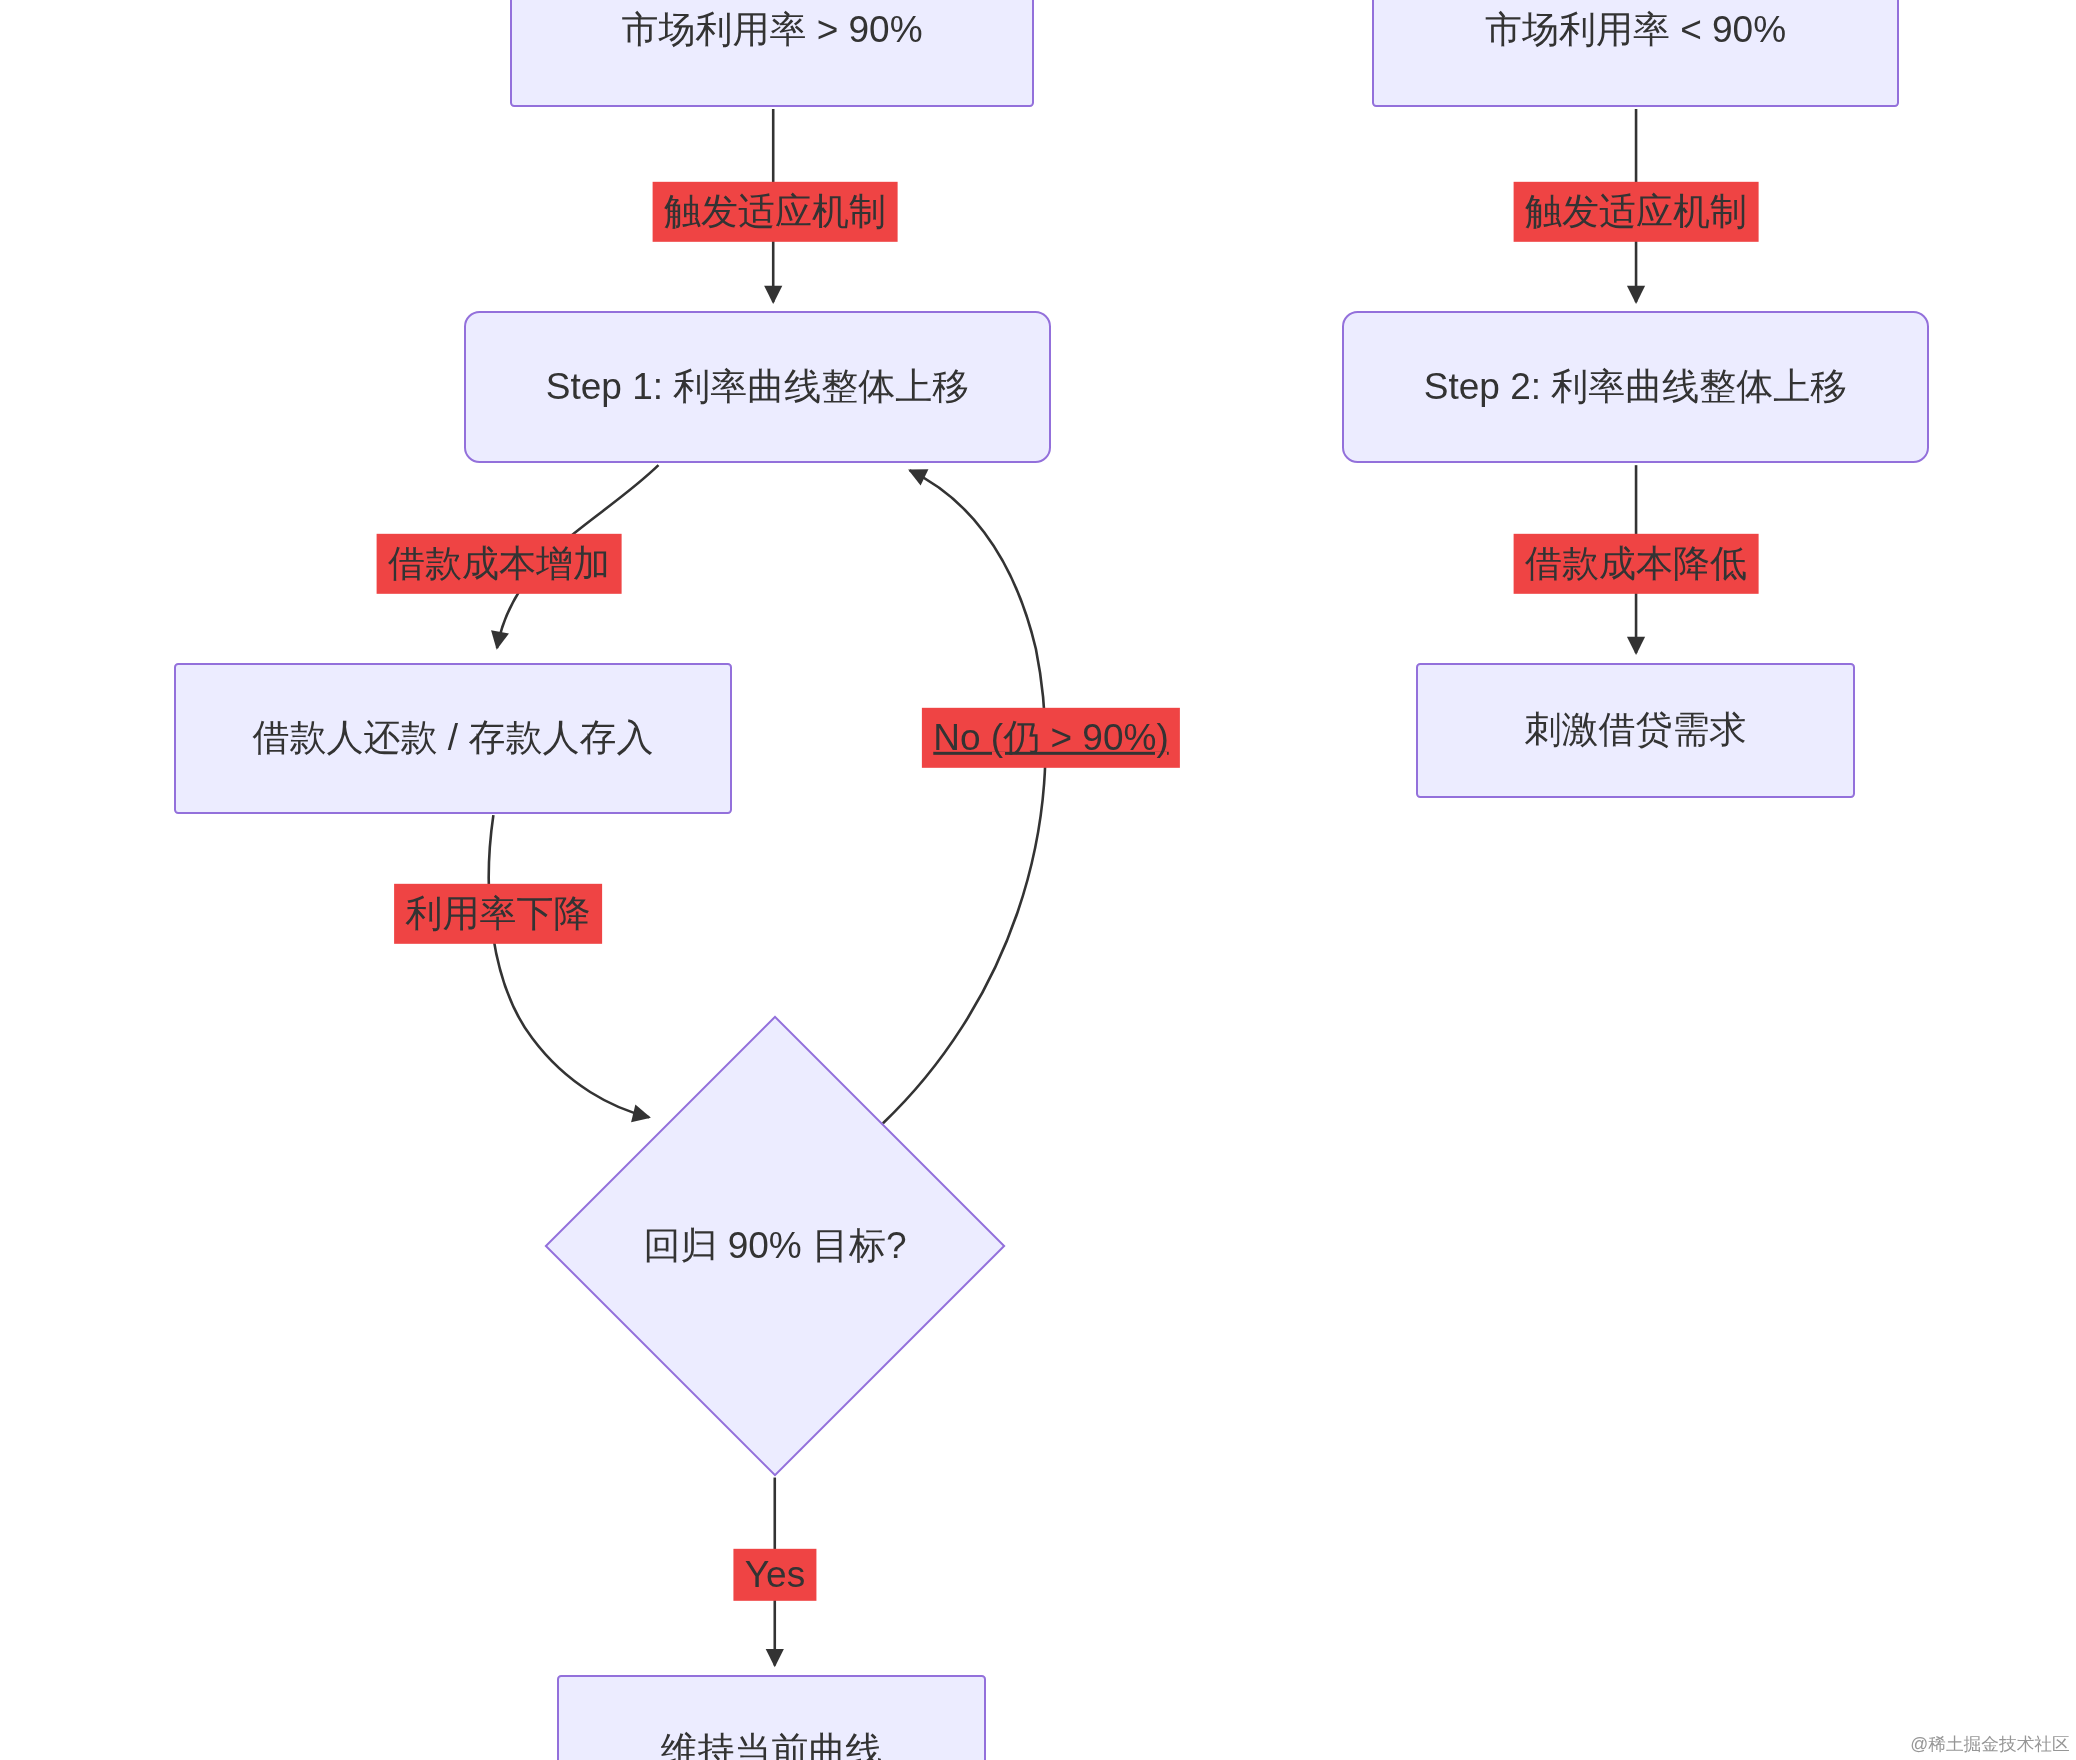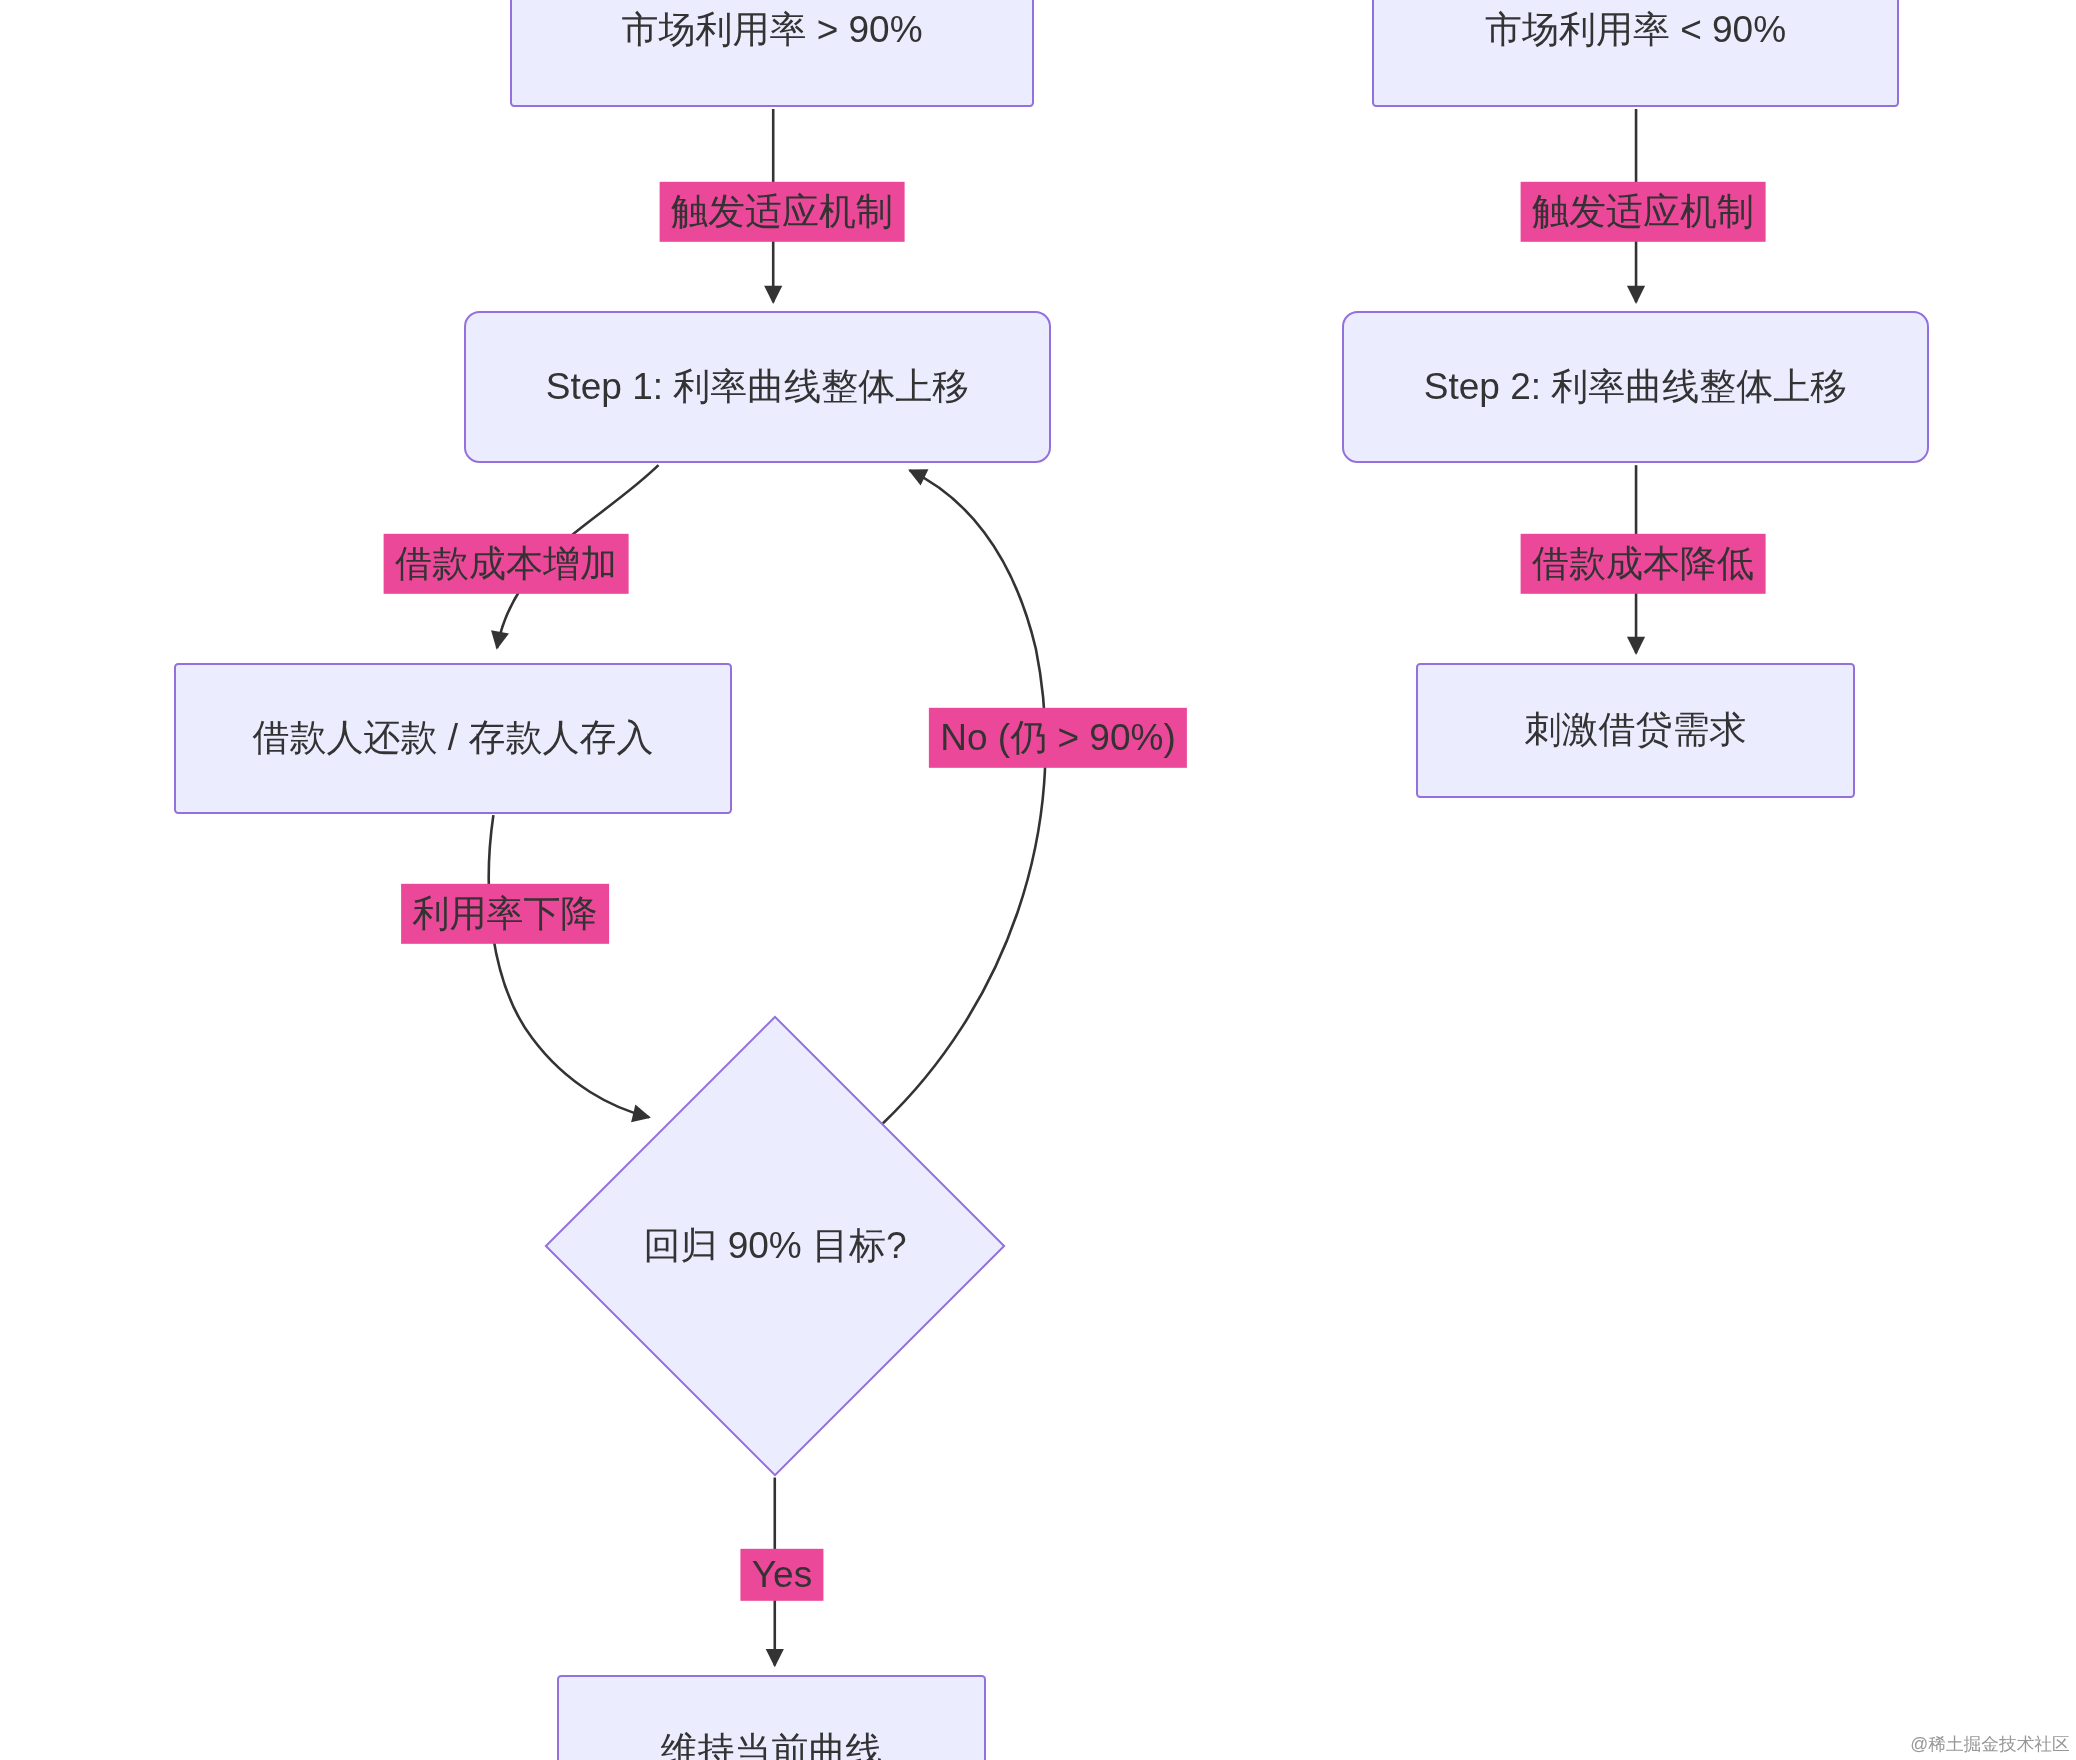--- a/index.html
+++ b/index.html
@@ -47,25 +47,24 @@
     position: absolute;
     left: 775px;
     top: 1246px;
     transform: translate(-50%, -50%);
     font-size: 37px;
     white-space: nowrap;
   }
   .edge-label {
     position: absolute;
     transform: translate(-50%, -50%);
-    background: #ec4899;
+    background: #ef4444;
     padding: 5.2px 11.4px;
     font-size: 37px;
     white-space: nowrap;
-    margin-left: 7px;
   }
   .watermark {
     position: absolute;
     right: 7.3px;
     bottom: 5.2px;
     font-size: 17.7px;
     color: #737373;
     opacity: 0.75;
     filter: blur(0.5px);
   }
@@ -126,20 +125,20 @@
   <div class="edge-label" style="left:775px; top:212px;">触发适应机制</div>
 
   <div class="edge-label" style="left:1636px; top:212px;">触发适应机制</div>
 
   <div class="edge-label" style="left:499px; top:564px;">借款成本增加</div>
 
   <div class="edge-label" style="left:1636px; top:564px;">借款成本降低</div>
 
   <div class="edge-label" style="left:498px; top:914px;">利用率下降</div>
 
-  <div class="edge-label" style="left:1051px; top:738px;">No (仍 &gt; 90%)</div>
+  <div class="edge-label" style="left:1051px; top:738px;text-decoration:underline;">No (仍 &gt; 90%)</div>
 
   <div class="edge-label" style="left:775px; top:1575px;">Yes</div>
 
   <div class="watermark">@稀土掘金技术社区</div>
 
 </div>
 
 
 </body></html>

